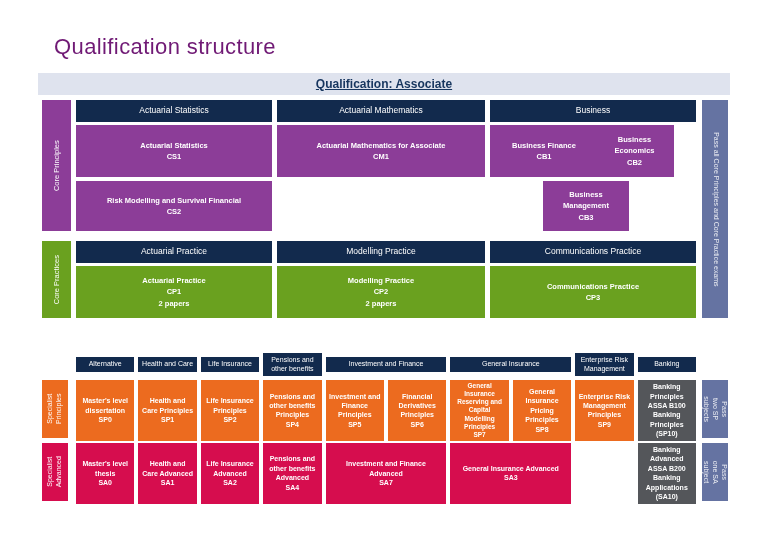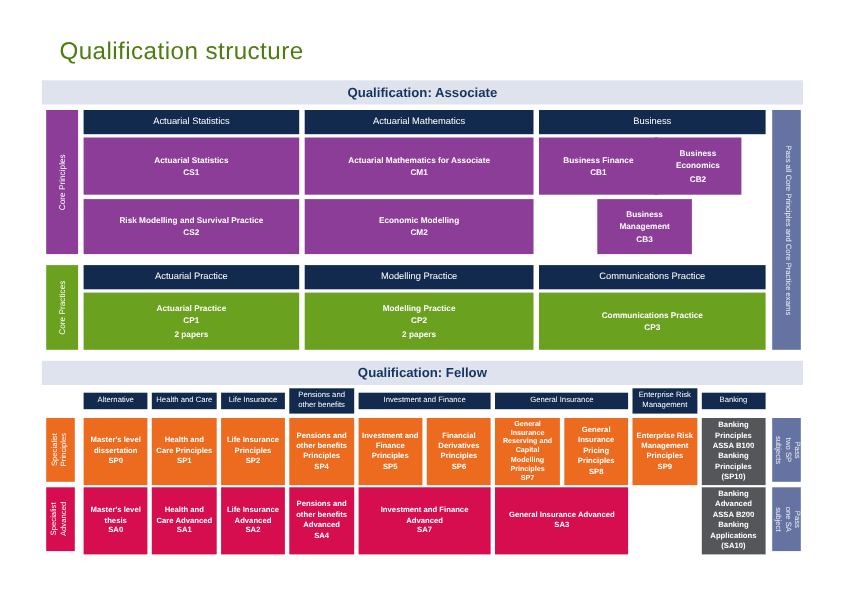--- a/index.html
+++ b/index.html
@@ -1,24 +1,24 @@
 <!DOCTYPE html>
 <html><head>
 <meta charset="utf-8">
 <style>
   html,body { margin:0; padding:0; background:#ffffff; }
   body { font-family:"Liberation Sans", sans-serif; }
   .canvas { position:relative; width:768px; height:543px; background:#ffffff; overflow:hidden; }
 
   .page-title { position:absolute; left:54px; top:34px; font-size:22px; letter-spacing:0.4px;
-                color:#4d7c0f; font-weight:400; }
+                color:#701a75; font-weight:400; }
 
   .band { position:absolute; left:38px; width:692px; height:22px; background:#dfe3ee;
           color:#16355e; font-weight:bold; font-size:12px;
-          display:flex; align-items:center; justify-content:center; }
+          display:flex; align-items:center; justify-content:center;text-decoration:underline; }
 
   .ghead { position:absolute; background:#122a4d; color:#ffffff; font-size:8.5px;
            display:flex; align-items:center; justify-content:center; text-align:center;
            line-height:1.15; padding:1px 3px; box-sizing:border-box; }
 
   .box { position:absolute; color:#ffffff; font-weight:bold; font-size:7.5px;
          display:flex; flex-direction:column; align-items:center; justify-content:center;
          text-align:center; line-height:1.5; padding:2px 8px; box-sizing:border-box; }
   .purple { background:#8c3d98; }
   .green  { background:#6aa11f; }
@@ -87,26 +87,22 @@
   <div class="box purple" style="left:490px;top:125px;width:108px;height:52px">
     <span>Business Finance</span>
     <span>CB1</span>
   </div>
   <div class="box purple" style="left:595px;top:125px;width:79px;height:52px">
     <span>Business Economics</span>
     <span>CB2</span>
   </div>
 
   <div class="box purple" style="left:76px;top:181px;width:196px;height:50px">
-    <span>Risk Modelling and Survival Practice</span>
+    <span>Risk Modelling and Survival Financial</span>
     <span>CS2</span>
-  </div>
-  <div class="box purple" style="left:277px;top:181px;width:208px;height:50px">
-    <span>Economic Modelling</span>
-    <span>CM2</span>
   </div>
   <div class="box purple" style="left:543px;top:181px;width:86px;height:50px">
     <span>Business Management</span>
     <span>CB3</span>
   </div>
 
   <div class="ghead" style="left:76px;top:241px;width:196px;height:22px">
     <span>Actuarial Practice</span>
   </div>
   <div class="ghead" style="left:277px;top:241px;width:208px;height:22px">
@@ -124,23 +120,20 @@
   <div class="box green" style="left:277px;top:266px;width:208px;height:52px">
     <span>Modelling Practice</span>
     <span>CP2</span>
     <span>2 papers</span>
   </div>
   <div class="box green" style="left:490px;top:266px;width:206px;height:52px">
     <span>Communications Practice</span>
     <span>CP3</span>
   </div>
 
-  <div class="band" style="top:328px">
-    <span>Qualification: Fellow</span>
-  </div>
 
   <div class="fgrid fhead-row">
     <div class="fhead">
         <span>Alternative</span>
       </div>
     <div class="fhead">
         <span>Health and Care</span>
       </div>
     <div class="fhead">
         <span>Life Insurance</span>

